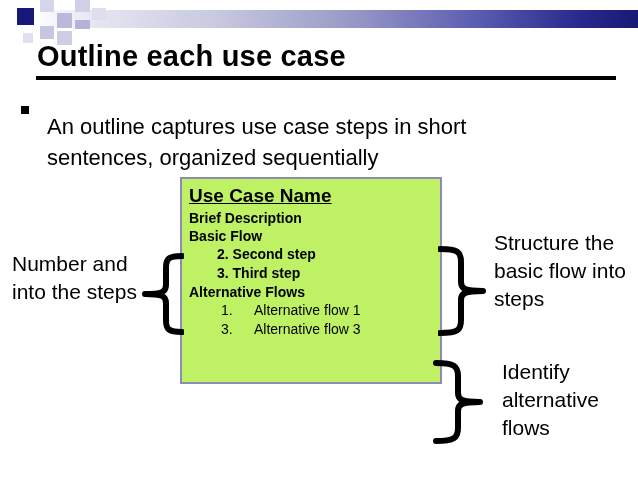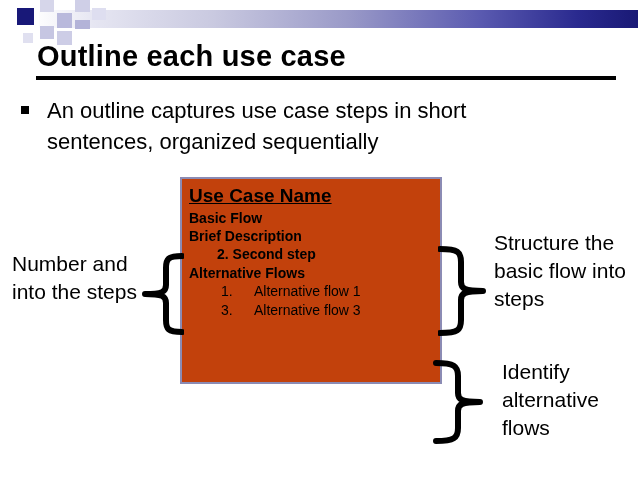--- a/index.html
+++ b/index.html
@@ -78,35 +78,35 @@
     position: absolute;
     left: 6px;
     top: 11px;
     width: 8px;
     height: 8px;
     background: #000000;
   }
   .bullet-text {
     position: absolute;
     left: 32px;
-    top: 0;
+    top: 16px;
     width: 520px;
     font-size: 22px;
     line-height: 31px;
     color: #000000;
   }
 
   
   .uc-box {
     position: absolute;
     left: 180px;
     top: 177px;
     width: 262px;
     height: 207px;
-    background: #c2410c;
+    background: #bef264;
     border: 2px solid #8b8bb4;
     box-sizing: border-box;
     padding: 5px 0 0 7px;
   }
   .uc-title {
     font-size: 19px;
     font-weight: bold;
     color: #000000;
     text-decoration: underline;
     line-height: 24px;
@@ -171,23 +171,24 @@
 <div class="title">Outline each use case</div>
 <div class="title-rule"></div>
 
 <div class="bullet-row">
   <div class="bullet-marker"></div>
   <div class="bullet-text">An outline captures use case steps in short sentences, organized sequentially</div>
 </div>
 
 <div class="uc-box">
   <div class="uc-title">Use Case Name</div>
+  <div class="uc-line">Brief Description</div>
   <div class="uc-line">Basic Flow</div>
-  <div class="uc-line">Brief Description</div>
   <div class="uc-step">2. Second step</div>
+  <div class="uc-step">3. Third step</div>
   <div class="uc-line">Alternative Flows</div>
   <div class="uc-alt"><span class="num">1.</span><span>Alternative flow 1</span></div>
   <div class="uc-alt"><span class="num">3.</span><span>Alternative flow 3</span></div>
 </div>
 
 <svg class="brace brace-left" width="46" height="84" viewBox="0 0 46 84">
   <path d="M44 4 C 30 4, 28 7, 28 16 L 28 33 C 28 40, 24 42, 7 42 C 24 42, 28 44, 28 51 L 28 68 C 28 77, 30 80, 44 80" fill="none" stroke="#000000" stroke-width="6" stroke-linecap="round" stroke-linejoin="round"></path>
 </svg>
 
 <svg class="brace brace-top" width="50" height="94" viewBox="0 0 50 94">

